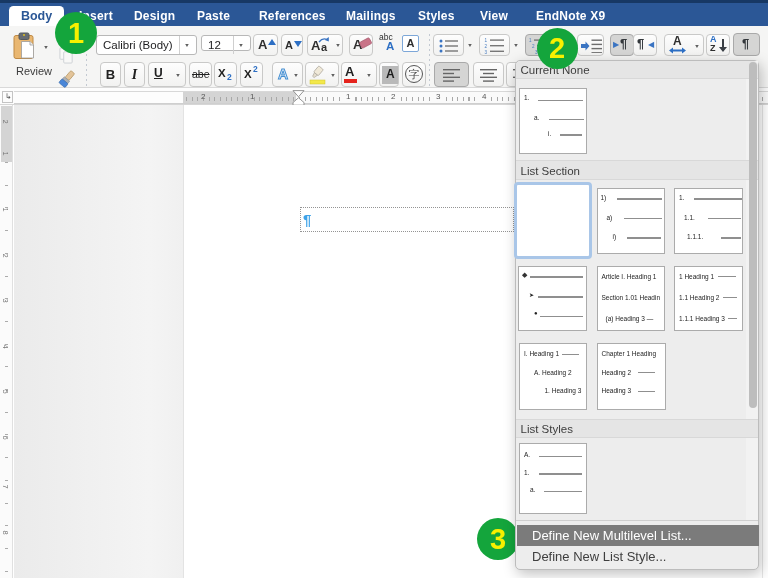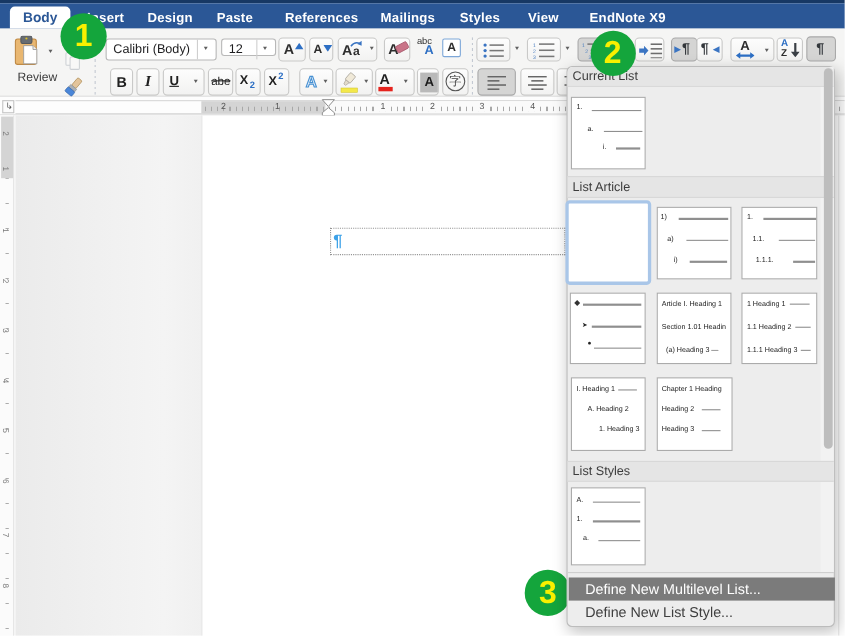--- a/index.html
+++ b/index.html
@@ -313,30 +313,30 @@
   </div>
   <div id="leftcard"></div>
   <div style="position:absolute; left:762px; top:0; width:1px; height:473px; background:#e6e6e6;"></div>
   <div id="textbox">
       <span id="pilcrow">¶</span>
     </div>
 </div>
 
 <div id="panel" class="abs">
   <div class="abs" style="left:230px; top:0px; width:12px; height:459px; background:#f2f2f2;"></div>
-  <div class="band" style="top:0px; height:18px; line-height:18px; border-top:none; border-radius:5px 5px 0 0;">Current List</div>
+  <div class="band" style="top:0px; height:18px; line-height:18px; border-top:none; border-radius:5px 5px 0 0;">Current None</div>
   <div class="thumb" style="left:3px; top:27px; width:68px; height:66px;">
     <span class="tt" style="left:4px; top:5px;">1.</span>
       <span class="tl" style="left:18px; top:10.5px; width:45px;"></span>
     <span class="tt" style="left:14px; top:25px;">a.</span>
       <span class="tl" style="left:29px; top:29.5px; width:35px;"></span>
     <span class="tt" style="left:28px; top:41px;">i.</span>
       <span class="tl" style="left:40px; top:45px; width:22px;"></span>
   </div>
-  <div class="band" style="top:99px; height:20px; line-height:20px;">List Article</div>
+  <div class="band" style="top:99px; height:20px; line-height:20px;">List Section</div>
   <div id="noneRing" style="left:-2px; top:121px; width:78px; height:77px;"></div>
   <div class="thumb" style="left:80.5px; top:126.5px; width:68px; height:66.5px;">
     <span class="tt" style="left:3px; top:5px;">1)</span>
       <span class="tl" style="left:19px; top:9.5px; width:45px;"></span>
     <span class="tt" style="left:9px; top:25px;">a)</span>
       <span class="tl" style="left:26px; top:29px; width:38px;"></span>
     <span class="tt" style="left:15px; top:44.5px;">i)</span>
       <span class="tl" style="left:29px; top:48.5px; width:34px;"></span>
   </div>
   <div class="thumb" style="left:158px; top:126.5px; width:68.5px; height:66.5px;">

